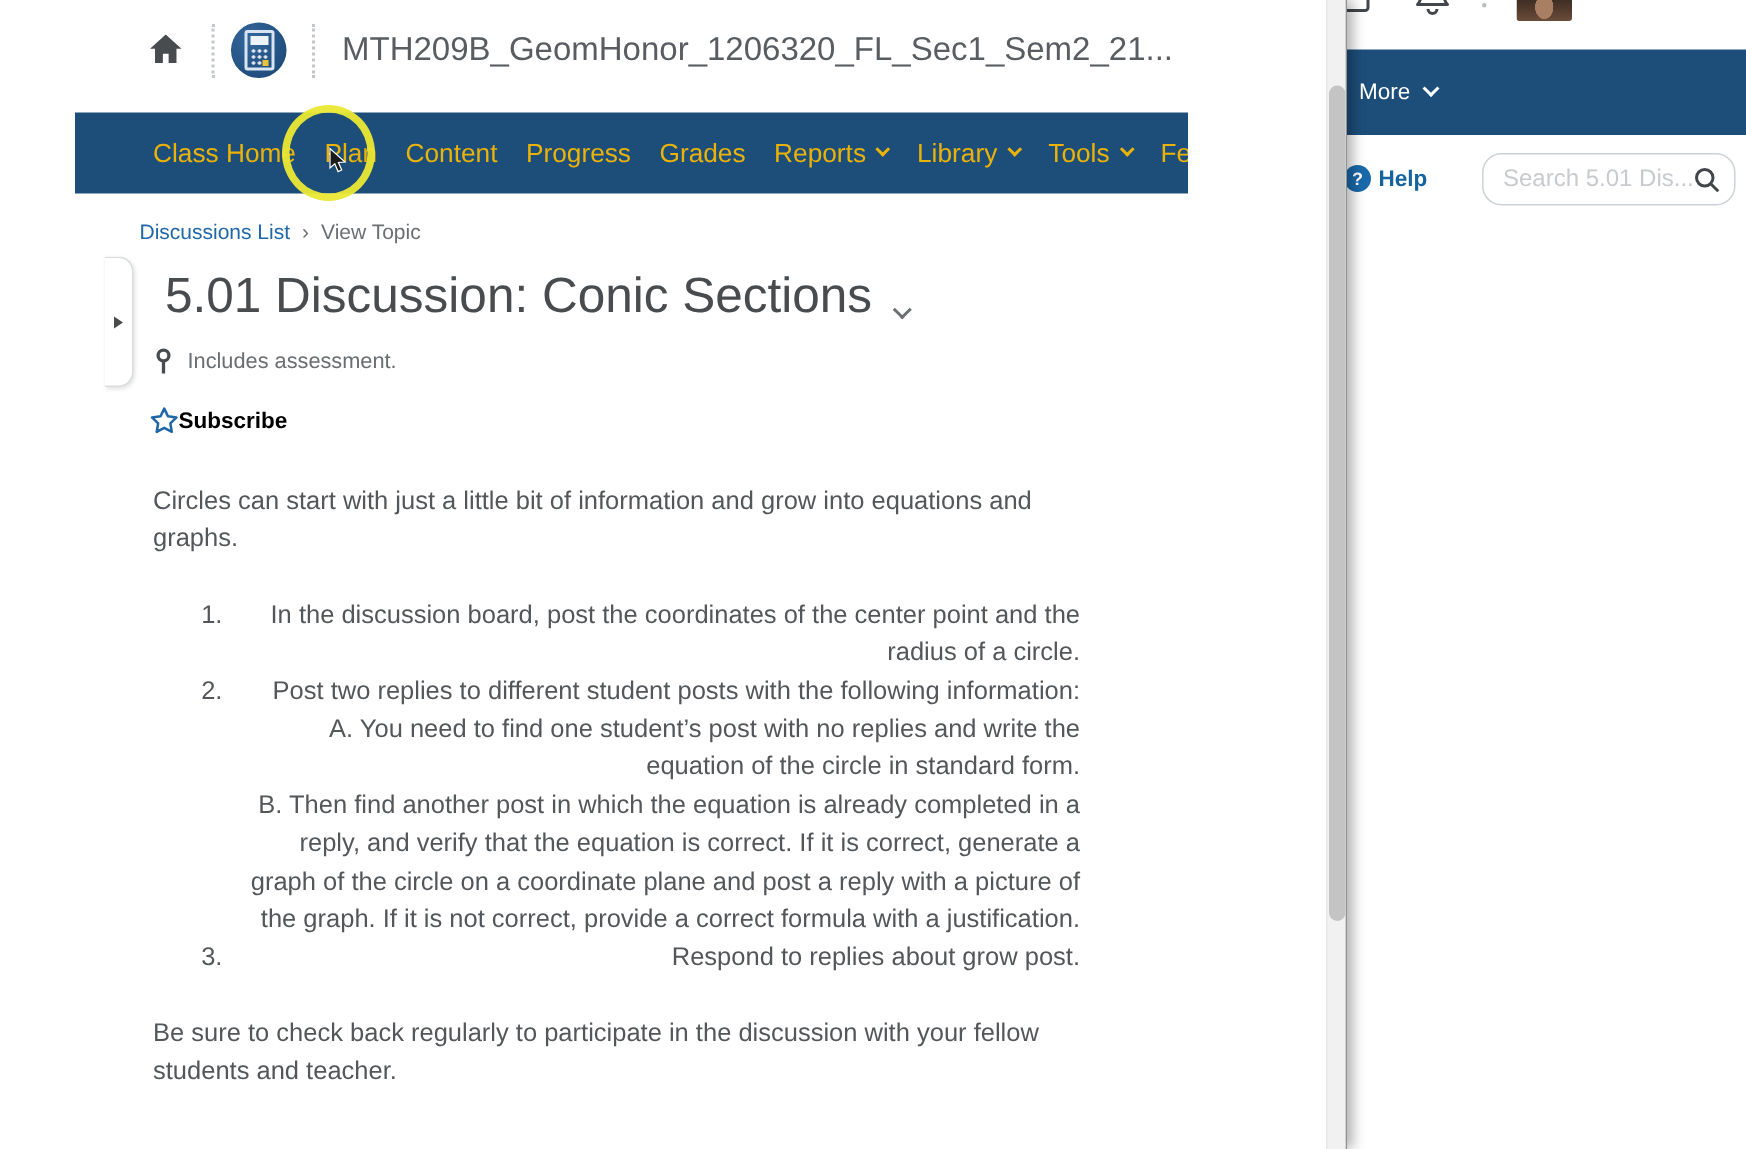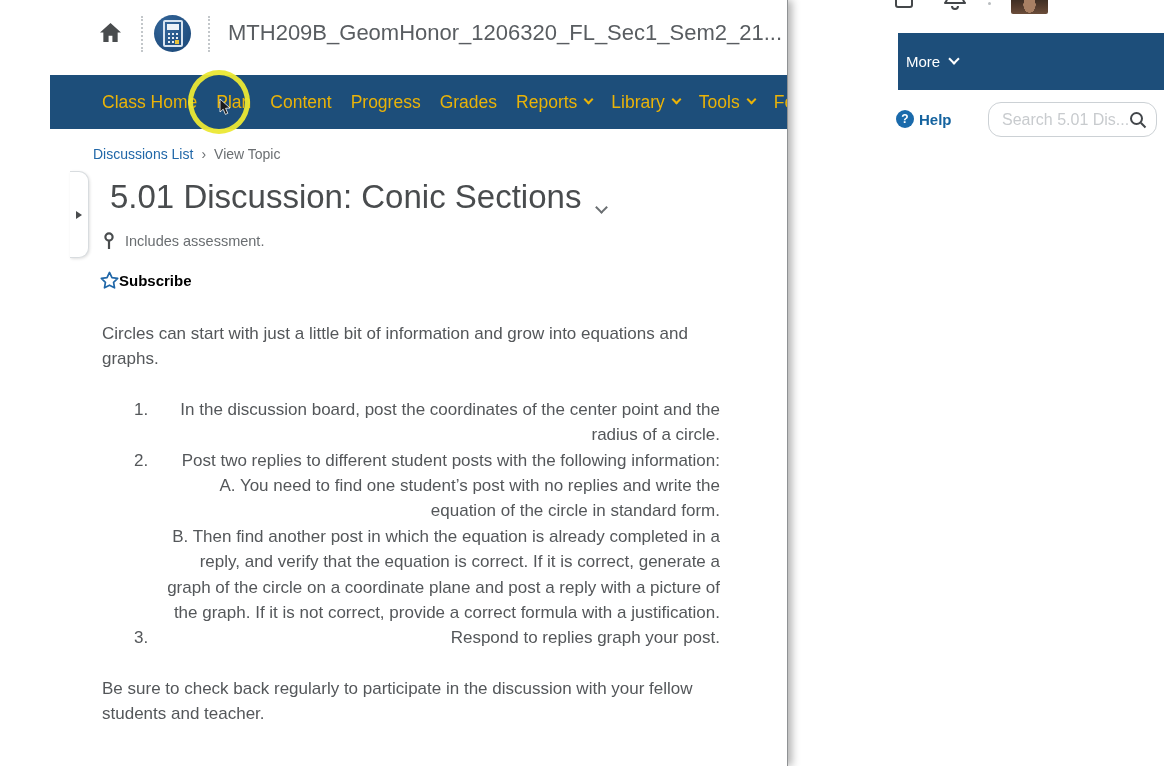--- a/index.html
+++ b/index.html
@@ -33,21 +33,21 @@
   .search-box input { border:none; outline:none; flex:1; min-width:0;
     font-size:16px; color:#54575a; font-family:inherit; }
   .search-box input::placeholder { color:#c8cbce; }
 
   
   .chev { display:inline-block; width:8px; height:8px;
     border-right:2px solid currentColor; border-bottom:2px solid currentColor;
     transform:rotate(45deg); margin-top:-5px; }
 
   
-  .front-window { position:absolute; left:0; top:0; width:788px; height:766px;
+  .front-window { position:absolute; left:0; top:0; width:898px; height:766px;
     background:#fff; border-right:1px solid #8f9294; z-index:5; overflow:hidden;
     box-shadow:4px 0 8px rgba(0,0,0,.30); }
 
   .home-icon { position:absolute; left:99px; top:22px; }
   .dot-sep { position:absolute; top:16px; width:0; height:36px;
     border-left:2px dotted #c3c7ca; }
   .sep-1 { left:141px; } .sep-2 { left:208px; }
 
   .course-logo { position:absolute; left:154px; top:15px; width:37px; height:37px;
     border-radius:50%; background:radial-gradient(circle at 35% 30%, #35679b, #1f4d7e 75%); }
@@ -234,21 +234,21 @@
       <span>Subscribe</span>
     </div>
 
     <div class="topic-body">
       <p>Circles can start with just a little bit of information and grow into equations and graphs.</p>
       <ol>
         <li>In the discussion board, post the coordinates of the center point and the radius of a circle.</li>
         <li>Post two replies to different student posts with the following information:
 A. You need to find one student’s post with no replies and write the equation of the circle in standard form.
 B. Then find another post in which the equation is already completed in a reply, and verify that the equation is correct. If it is correct, generate a graph of the circle on a coordinate plane and post a reply with a picture of the graph. If it is not correct, provide a correct formula with a justification.</li>
-        <li>Respond to replies graph your post.</li>
+        <li>Respond to replies about grow post.</li>
       </ol>
       <p>Be sure to check back regularly to participate in the discussion with your fellow students and teacher.</p>
     </div>
 
     <div class="sb-track">
       <div class="sb-thumb"></div>
     </div>
   </div>
 </div>
 

